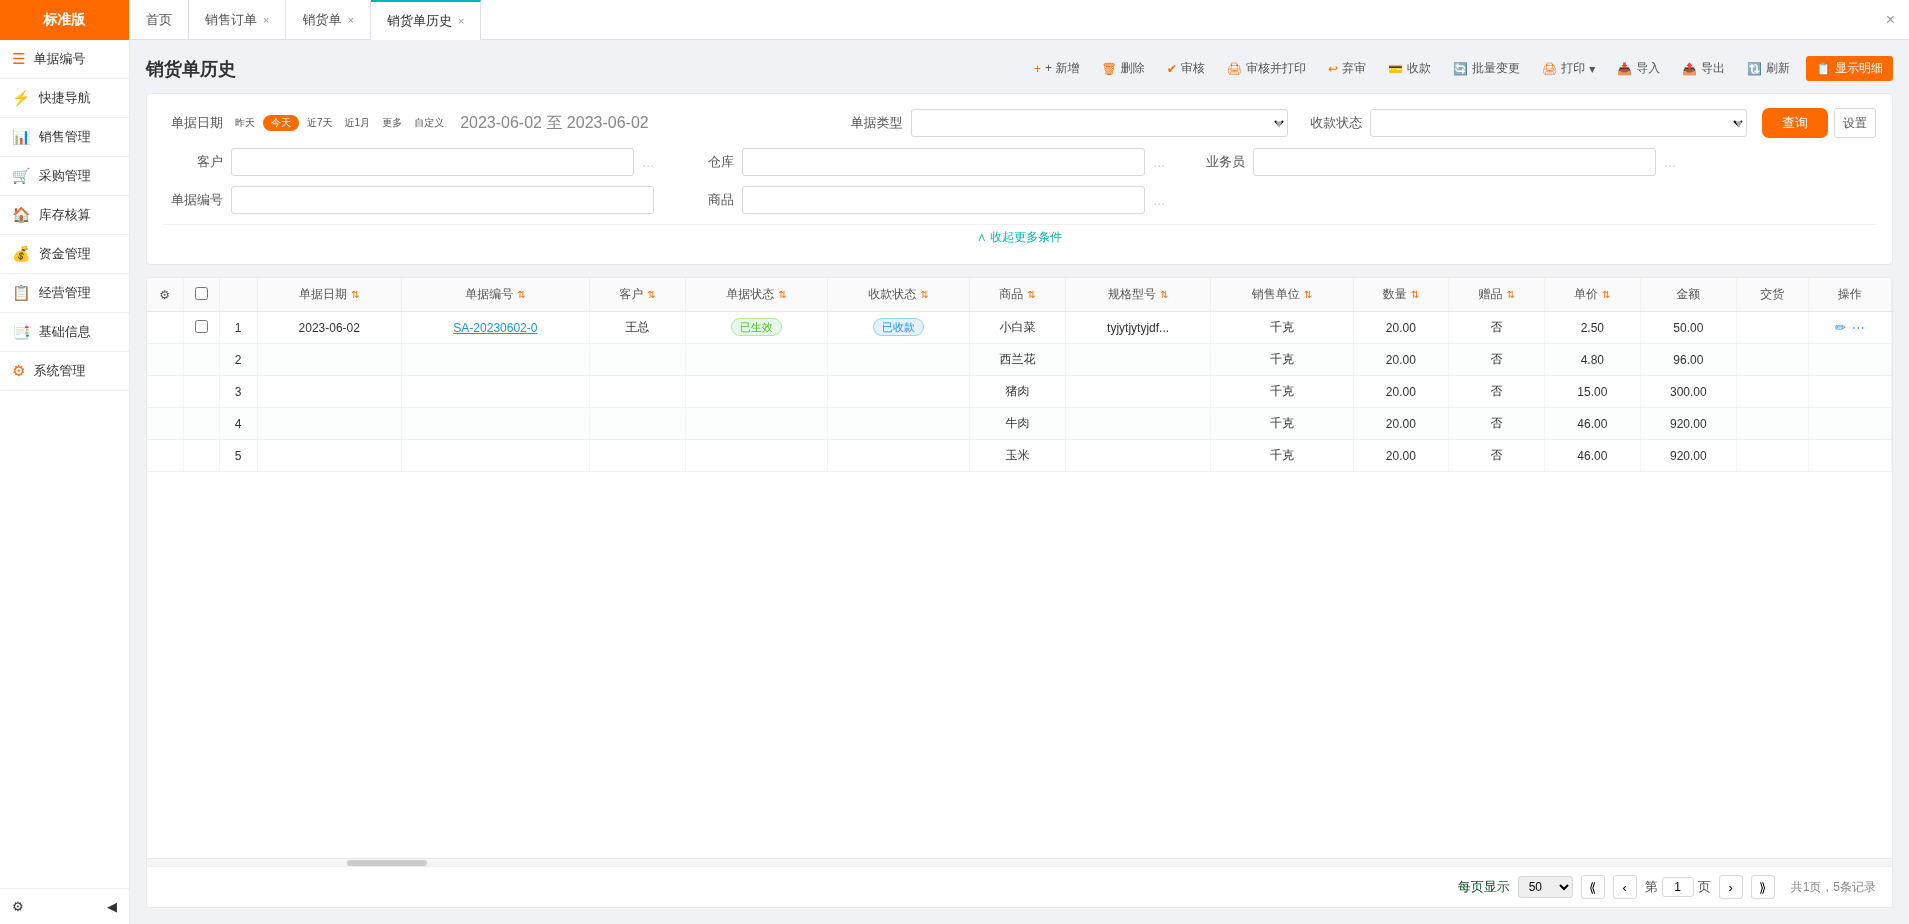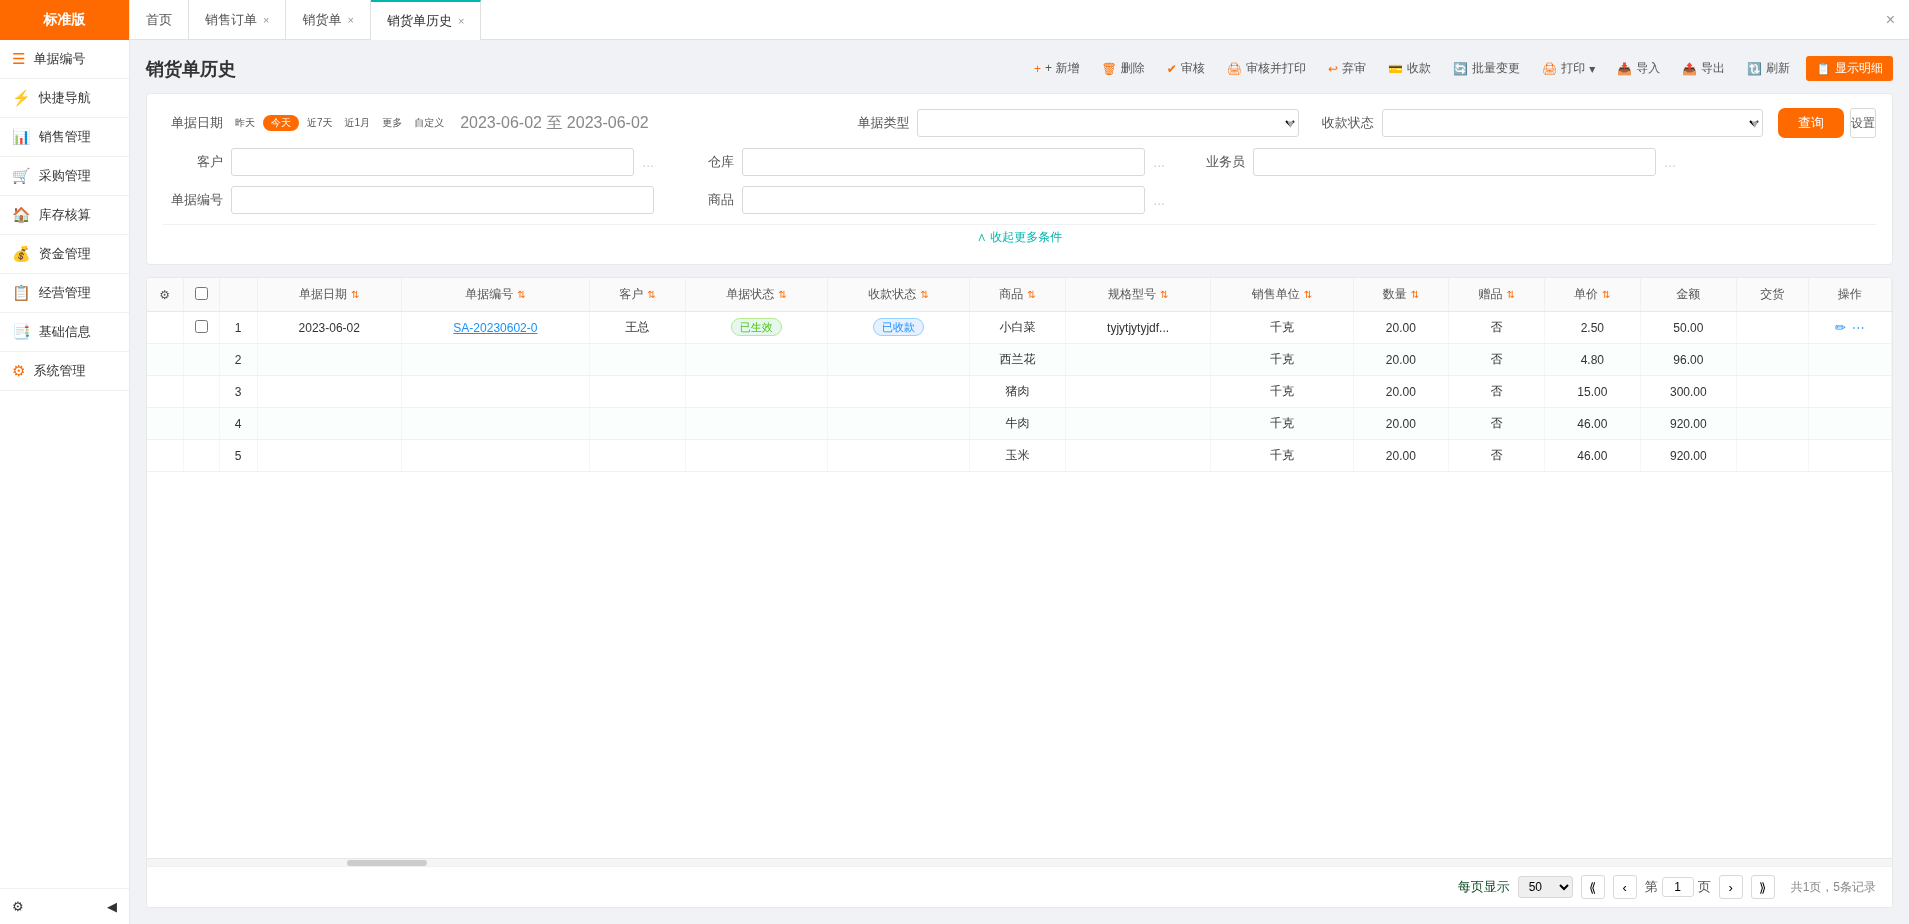--- a/index.html
+++ b/index.html
@@ -44,21 +44,21 @@
     .filter-input { border: 1px solid #d9d9d9; border-radius: 3px; padding: 4px 8px; font-size: 12px; flex: 1; outline: none; color: #333; height: 28px; }
     .filter-select { border: 1px solid #d9d9d9; border-radius: 3px; padding: 4px 8px; font-size: 12px; flex: 1; outline: none; height: 28px; background: white; }
     .filter-dots { color: #ccc; cursor: pointer; font-size: 14px; }
     .date-filter { display: flex; align-items: center; gap: 4px; flex: 1; }
     .date-tabs { display: flex; gap: 4px; }
     .date-tab { font-size: 10px; color: #555; cursor: pointer; padding: 1px 4px; }
     .date-tab.active { color: white; background: #ff6a00; border-radius: 10px; padding: 1px 8px; }
     .date-range { font-size: 16px; color: #888; margin-left: 8px; }
     .collapse-btn { text-align: center; color: #00b6b0; cursor: pointer; font-size: 12px; padding: 4px 0; border-top: 1px solid #f0f0f0; margin-top: 8px; }
     .query-btn { background: #ff6a00; color: white; border: none; padding: 5px 20px; border-radius: 7px; cursor: pointer; font-size: 13px; height: 30px; }
-    .set-btn { border: 1px solid #d9d9d9; background: white; color: #555; padding: 5px 0; border-radius: 3px; cursor: pointer; font-size: 12px; height: 30px; }
+    .set-btn { border: 1px solid #d9d9d9; background: white; color: #555; padding: 5px 8px; border-radius: 3px; cursor: pointer; font-size: 12px; height: 30px; }
 
     
     .table-container { background: #fff; border-radius: 4px; border: 1px solid #e8e8e8; flex: 1; display: flex; flex-direction: column; overflow: hidden; }
     .table-scroll { overflow: auto; flex: 1; }
     table { width: 100%; border-collapse: collapse; font-size: 12px; }
     thead tr { background: #fafafa; }
     th { padding: 8px 6px; border-bottom: 1px solid #e8e8e8; border-right: 1px solid #f0f0f0; color: #555; font-weight: 500; white-space: nowrap; text-align: center; }
     td { padding: 7px 6px; border-bottom: 1px solid #f0f0f0; border-right: 1px solid #f5f5f5; text-align: center; color: #333; white-space: nowrap; }
     .col-settings { width: 36px; }
     .col-checkbox { width: 36px; }

